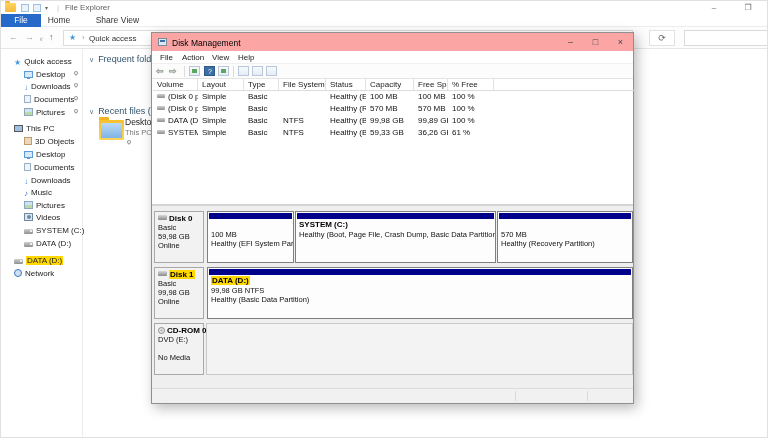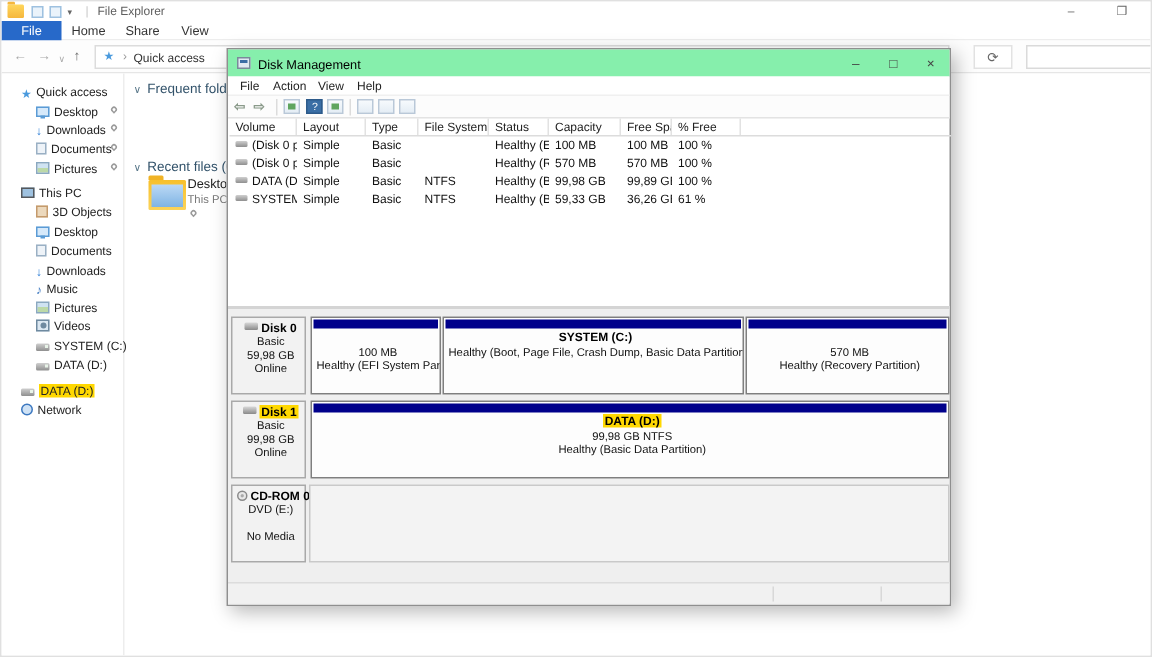--- a/index.html
+++ b/index.html
@@ -71,21 +71,21 @@
   .tile-folder::before { content:""; position:absolute; top:-3px; left:0; width:10px; height:3px;
     background:#f0b326; border-radius:1px 1px 0 0; }
   .tile-folder::after { content:""; position:absolute; left:2px; top:3px; width:21px; height:15px;
     background:linear-gradient(#bcd9f5,#7fb4e4); }
   .tile-name { position:absolute; left:124px; top:68px; font-size:8.5px; color:#222; }
   .tile-loc  { position:absolute; left:124px; top:79px; font-size:7.5px; color:#777; }
   .tile-pin  { position:absolute; left:126px; top:91px; }
   
   .dm { position:absolute; left:150px; top:31px; width:483px; height:372px; background:#fff;
     border:1px solid #8f8f8f; box-shadow:3px 4px 12px rgba(0,0,0,0.28); font-size:8px; }
-  .dm-titlebar { position:absolute; top:0; left:0; right:0; height:18px; background:#86efac; }
+  .dm-titlebar { position:absolute; top:0; left:0; right:0; height:18px; background:#fca5a5; }
   .dm-app-icon { position:absolute; left:6px; top:5px; width:9px; height:8px; border:1px solid #7a8folder9a;
     border:1px solid #7a8a9a; background:#dfe9f2; }
   .dm-app-icon::after { content:""; position:absolute; left:1px; top:1px; width:5px; height:2px; background:#3a6ea5; }
   .dm-title { position:absolute; left:20px; top:5px; font-size:8.5px; color:#000; }
   .dm-btn { position:absolute; top:0; width:25px; height:18px; text-align:center; line-height:18px;
     font-size:9px; color:#444; }
   .dm-menubar { position:absolute; top:18px; left:0; right:0; height:13px; background:#fff; border-bottom:1px solid #f0f0f0; }
   .dm-menu-item { position:absolute; top:0; height:13px; line-height:13px; font-size:8px; color:#222; padding:0 4px; }
   .dm-toolbar { position:absolute; top:31px; left:0; right:0; height:15px; background:#fcfcfc; border-bottom:1px solid #e3e3e3; }
   .tb-glyph { position:absolute; top:2px; font-size:9px; color:#8a9a8a; font-weight:bold; }
@@ -101,21 +101,21 @@
   .dm-hrow { border-bottom:1px solid #dcdcdc; }
   .dm-hcell { font-size:8px; color:#222; padding-left:4px; border-right:1px solid #e2e2e2; overflow:hidden; white-space:nowrap; }
   .dm-cell  { font-size:8px; color:#111; padding-left:4px; overflow:hidden; white-space:nowrap; }
   .c0{width:45px;} .c1{width:46px;} .c2{width:35px;} .c3{width:47px;} .c4{width:40px;}
   .c5{width:48px;} .c6{width:34px;} .c7{width:46px;} .c8{flex:1; border-right:none;}
   .vol-ic { display:inline-block; width:8px; height:4px; margin-right:3px; vertical-align:1px;
     background:linear-gradient(#cfcfcf,#8f8f8f); border-radius:1px; }
   .dm-list-white { position:absolute; top:46px; left:1px; width:481px; height:125px; background:#fff; z-index:-1; }
   
   .dm-graph { position:absolute; top:171px; left:0; right:0; bottom:0; background:#efefef; border-top:2px solid #d4d4d4; }
-  .disk-row { position:absolute; left:2px; width:379px; height:52px;text-align:center; }
+  .disk-row { position:absolute; left:2px; width:379px; height:52px; }
   .disk-label { position:absolute; left:0; top:0; width:50px; height:52px; background:#f2f2f2;
     border:1px solid #a9a9a9; padding:2px 0 0 3px; }
   .disk-name { font-size:8px; font-weight:bold; color:#000; white-space:nowrap; }
   .disk-sub { font-size:7.5px; color:#111; line-height:9px; white-space:nowrap; }
   .disk-bar-ic { display:inline-block; width:9px; height:5px; margin-right:2px; vertical-align:1px;
     background:linear-gradient(#d8d8d8,#8a8a8a); border-radius:1px; }
   .cd-ic { display:inline-block; width:7px; height:7px; margin-right:2px; vertical-align:-1px;
     border:1px solid #8a8a8a; border-radius:50%; background:radial-gradient(circle,#aaa 20%,#e8e8e8 40%); }
   .part { position:absolute; top:0; height:52px; border:1px solid #7f7f7f; background:#fdfdfd; overflow:hidden; }
   .part-bar { height:6px; margin:1px; background:#00008b; }
@@ -137,21 +137,21 @@
     <span class="qat-chev" style="left:44px;">▾</span>
     <span class="qat-sep" style="left:56px;">|</span>
     <span class="fe-title">File Explorer</span>
     <span class="fe-winbtn" style="right:40px;">–</span>
     <span class="fe-winbtn" style="right:6px;">❐</span>
   </div>
 
   <div class="fe-tabs">
     <span class="fe-tab active" style="left:0;width:40px;">File</span>
     <span class="fe-tab" style="left:40px;width:36px;">Home</span>
-    <span class="fe-tab" style="left:76px;width:36px;">Share</span>
+    <span class="fe-tab" style="left:88px;width:36px;">Share</span>
     <span class="fe-tab" style="left:112px;width:34px;">View</span>
   </div>
 
   <div class="fe-nav">
     <span class="nav-glyph" style="left:8px;">←</span>
     <span class="nav-glyph" style="left:24px;">→</span>
     <span class="nav-glyph" style="left:38px;font-size:6px;top:8px;">∨</span>
     <span class="nav-glyph dark" style="left:48px;">↑</span>
     <div class="addr">
       <span class="addr-star">★</span>

